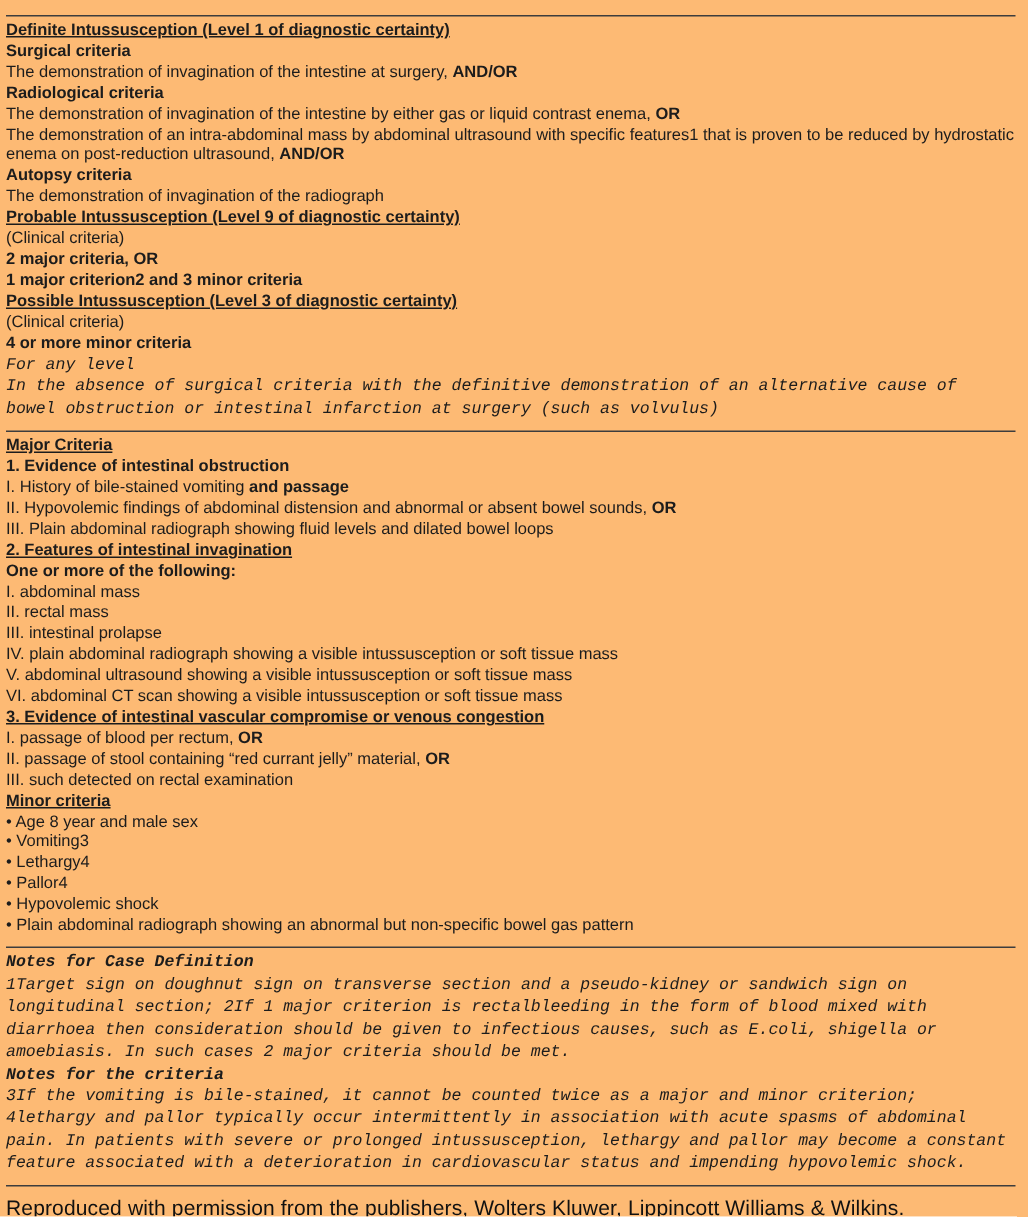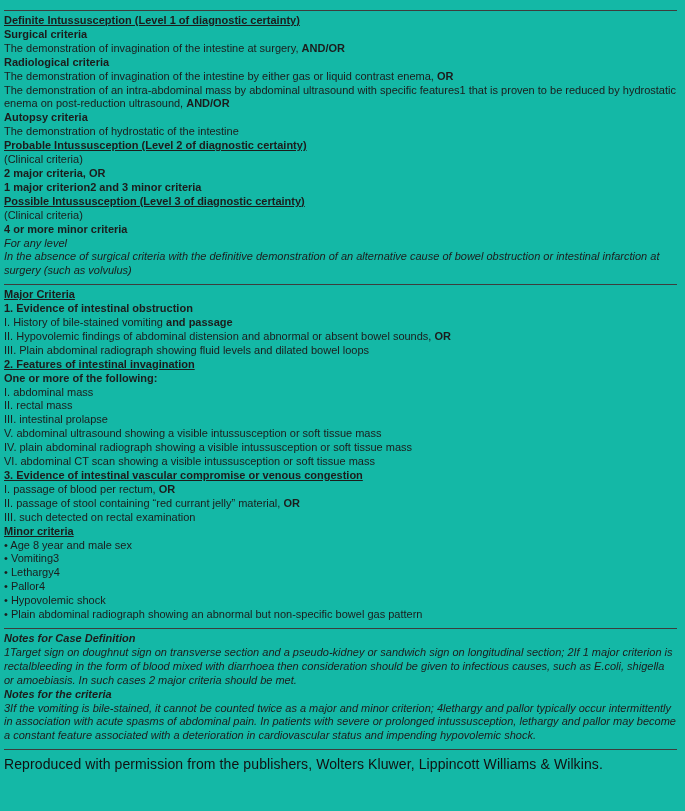--- a/index.html
+++ b/index.html
@@ -10,36 +10,36 @@
   .page {
     box-sizing: border-box;
     width: 685px;
     height: 811px;
     overflow: hidden;
     padding: 0 8px 0 4px;
     font-family: "Liberation Sans", sans-serif;
     font-size: 11px;
     line-height: 13.9px;
     color: #1c1c1c;
-    background: #14b8a6;
+    background: #fdba74;
   }
   .rule {
     border: 0;
     border-top: 1px solid #3d3d3d;
     height: 0;
     margin: 6px 0 3px 0;
   }
   .rule-top {
     margin: 10px 0 3px 0;
   }
   .section .line {
     white-space: normal;
   }
   .b { font-weight: bold; }
-  .i { font-style: italic; }
+  .i { font-style: italic; font-family: Liberation Mono, monospace; }
   .u { text-decoration: underline; }
   .footer {
     font-size: 14px;
     line-height: 19px;
     margin-top: 5px;
     letter-spacing: 0.1px;
     color: #111111;
   }
 </style>
 </head>
@@ -48,22 +48,22 @@
 <div class="page">
   <div class="rule rule-top"></div>
   <div class="section">
       <div class="line"><span class="b u">Definite Intussusception (Level 1 of diagnostic certainty)</span></div>
       <div class="line"><span class="b">Surgical criteria</span></div>
       <div class="line"><span>The demonstration of invagination of the intestine at surgery, </span><span class="b">AND/OR</span></div>
       <div class="line"><span class="b">Radiological criteria</span></div>
       <div class="line"><span>The demonstration of invagination of the intestine by either gas or liquid contrast enema, </span><span class="b">OR</span></div>
       <div class="line"><span>The demonstration of an intra-abdominal mass by abdominal ultrasound with specific features1 that is proven to be reduced by hydrostatic enema on post-reduction ultrasound, </span><span class="b">AND/OR</span></div>
       <div class="line"><span class="b">Autopsy criteria</span></div>
-      <div class="line"><span>The demonstration of hydrostatic of the intestine</span></div>
-      <div class="line"><span class="b u">Probable Intussusception (Level 2 of diagnostic certainty)</span></div>
+      <div class="line"><span>The demonstration of invagination of the radiograph</span></div>
+      <div class="line"><span class="b u">Probable Intussusception (Level 9 of diagnostic certainty)</span></div>
       <div class="line"><span>(Clinical criteria)</span></div>
       <div class="line"><span class="b">2 major criteria, OR</span></div>
       <div class="line"><span class="b">1 major criterion2 and 3 minor criteria</span></div>
       <div class="line"><span class="b u">Possible Intussusception (Level 3 of diagnostic certainty)</span></div>
       <div class="line"><span>(Clinical criteria)</span></div>
       <div class="line"><span class="b">4 or more minor criteria</span></div>
       <div class="line"><span class="i">For any level</span></div>
       <div class="line"><span class="i">In the absence of surgical criteria with the definitive demonstration of an alternative cause of bowel obstruction or intestinal infarction at surgery (such as volvulus)</span></div>
     </div>
   <div class="rule"></div>
@@ -71,22 +71,22 @@
       <div class="line"><span class="b u">Major Criteria</span></div>
       <div class="line"><span class="b">1. Evidence of intestinal obstruction</span></div>
       <div class="line"><span>I. History of bile-stained vomiting </span><span class="b">and passage</span></div>
       <div class="line"><span>II. Hypovolemic findings of abdominal distension and abnormal or absent bowel sounds, </span><span class="b">OR</span></div>
       <div class="line"><span>III. Plain abdominal radiograph showing fluid levels and dilated bowel loops</span></div>
       <div class="line"><span class="b u">2. Features of intestinal invagination</span></div>
       <div class="line"><span class="b">One or more of the following:</span></div>
       <div class="line"><span>I. abdominal mass</span></div>
       <div class="line"><span>II. rectal mass</span></div>
       <div class="line"><span>III. intestinal prolapse</span></div>
+      <div class="line"><span>IV. plain abdominal radiograph showing a visible intussusception or soft tissue mass</span></div>
       <div class="line"><span>V. abdominal ultrasound showing a visible intussusception or soft tissue mass</span></div>
-      <div class="line"><span>IV. plain abdominal radiograph showing a visible intussusception or soft tissue mass</span></div>
       <div class="line"><span>VI. abdominal CT scan showing a visible intussusception or soft tissue mass</span></div>
       <div class="line"><span class="b u">3. Evidence of intestinal vascular compromise or venous congestion</span></div>
       <div class="line"><span>I. passage of blood per rectum, </span><span class="b">OR</span></div>
       <div class="line"><span>II. passage of stool containing “red currant jelly” material, </span><span class="b">OR</span></div>
       <div class="line"><span>III. such detected on rectal examination</span></div>
       <div class="line"><span class="b u">Minor criteria</span></div>
       <div class="line"><span>• Age 8 year and male sex</span></div>
       <div class="line"><span>• Vomiting3</span></div>
       <div class="line"><span>• Lethargy4</span></div>
       <div class="line"><span>• Pallor4</span></div>

